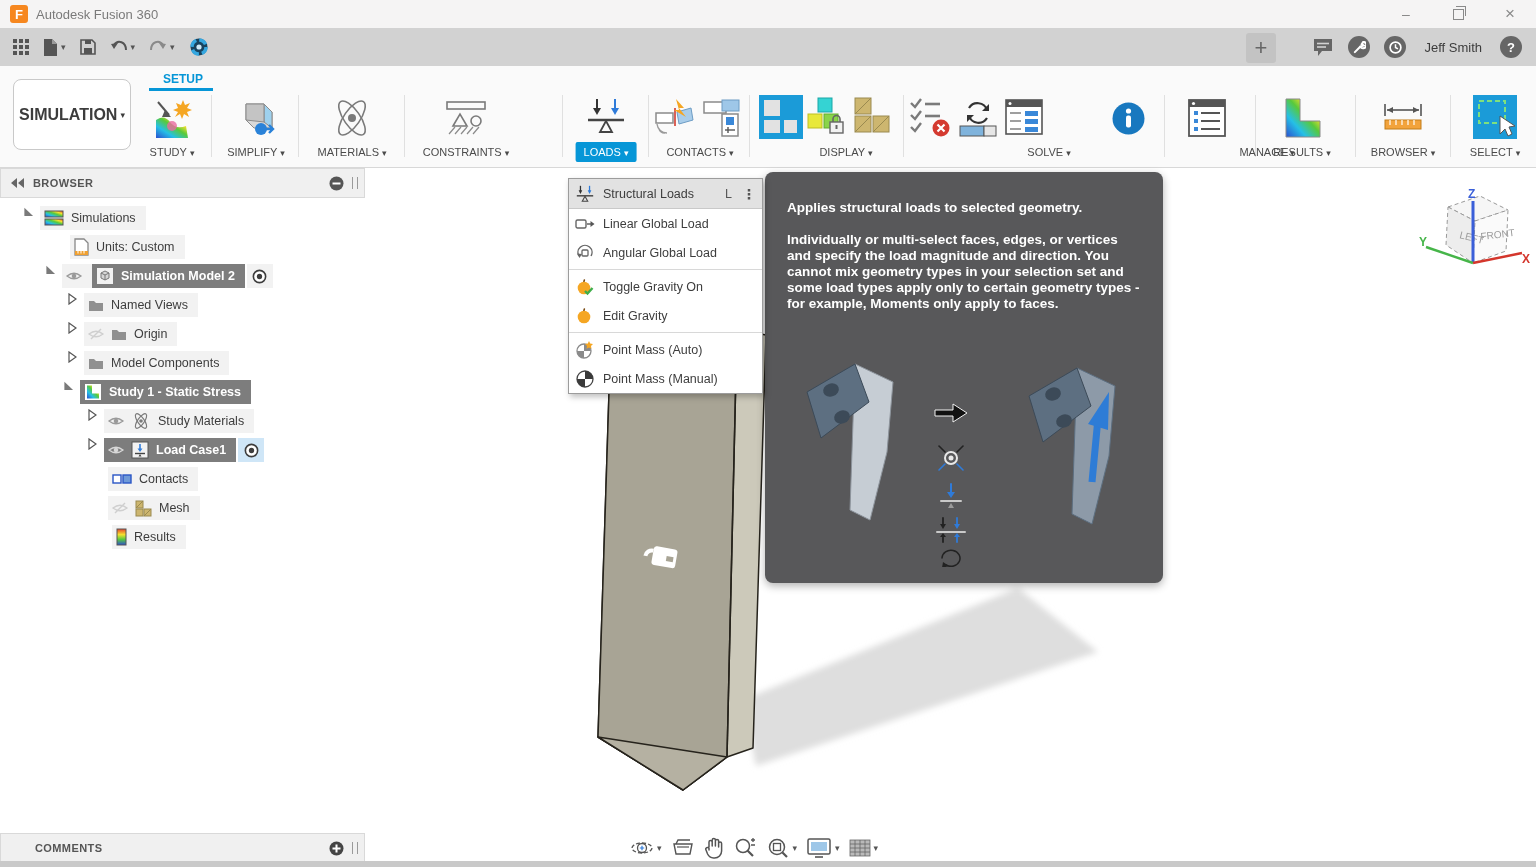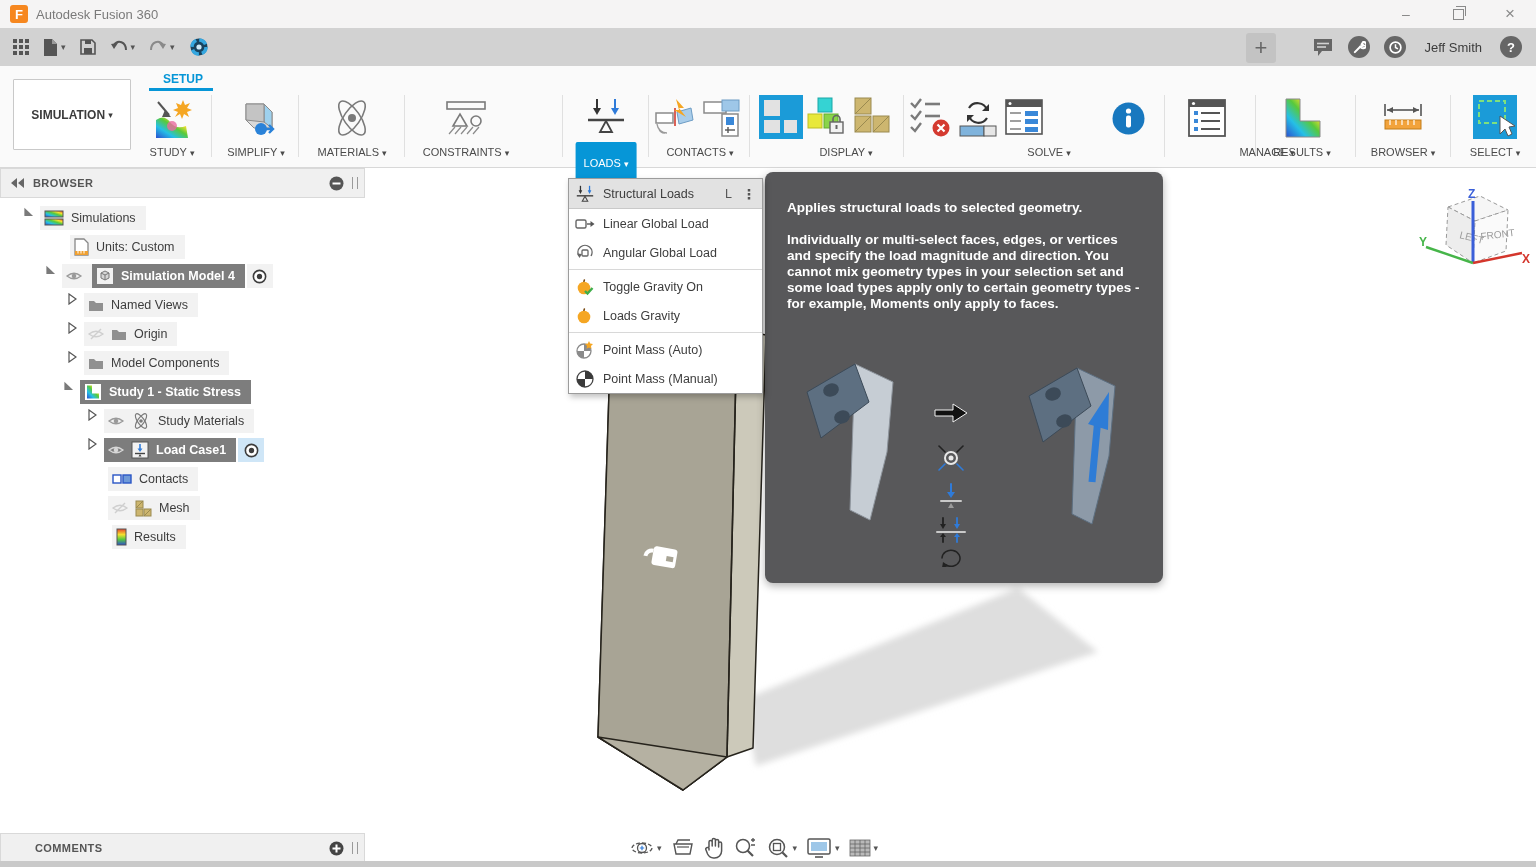--- a/index.html
+++ b/index.html
@@ -28,27 +28,27 @@
   .doctab{left:280px;top:31px;width:960px;height:35px;background:#ececec;border-radius:4px 4px 0 0;display:flex;align-items:center;justify-content:center;font-size:13px;color:#444;}
   .tabx{position:absolute;right:10px;top:7px;color:#666;font-size:16px;width:20px;height:20px;text-align:center;}
   .tabx::before{content:"×";}
   .newtab{left:1246px;top:33px;width:30px;height:30px;background:#c3c3c3;border-radius:3px;color:#666;font-size:22px;display:flex;align-items:center;justify-content:center;}
   .newtab::before{content:"+";}
   .appbar-right{right:0;top:28px;height:38px;display:flex;align-items:center;gap:14px;padding-right:14px;}
   .uname{font-size:13px;color:#3c3c3c;padding:0 4px;}
 
   
   .ribbon{left:0;top:66px;width:1536px;height:101px;background:#fafafa;border-bottom:1px solid #d8d8d8;}
-  .wsbtn{left:13px;top:79px;width:116px;height:69px;background:#fff;border:1px solid #c9c9c9;border-radius:1px;
-         display:flex;align-items:center;justify-content:center;font-size:12px;font-weight:bold;color:#3c3c3c;}
+  .wsbtn{left:13px;top:79px;width:116px;height:69px;background:#fff;border:1px solid #c9c9c9;border-radius:8px;
+         display:flex;align-items:center;justify-content:center;font-size:16px;font-weight:bold;color:#3c3c3c;}
   .setuptab{top:72px;font-size:12px;font-weight:bold;color:#0696d7;}
   .setupline{top:88px;height:3px;background:#0696d7;}
   .rsep{top:95px;width:1px;height:62px;background:#e0e0e0;}
   .rlabel{top:146px;font-size:11px;color:#4a4a4a;text-align:center;white-space:nowrap;transform:translateX(-50%);}
-  .rlabel.on{background:#0696d7;color:#fff;padding:15px 8px;border-radius:2px;top:142px;}
+  .rlabel.on{background:#0696d7;color:#fff;padding:4px 8px;border-radius:2px;top:142px;}
   .ricon{top:96px;transform:translateX(-50%);}
 
   
   .phead{left:0;width:365px;height:30px;background:#f0f0f0;border:1px solid #d9d9d9;box-sizing:border-box;display:flex;align-items:center;font-size:11px;font-weight:bold;color:#555;letter-spacing:.4px;}
   .grip{width:4px;height:12px;border-left:1px solid #9a9a9a;border-right:1px solid #9a9a9a;margin:0 6px 0 8px;}
   .trow{position:absolute;display:flex;height:24px;font-size:12.5px;color:#3d3d3d;}
   .tbox{display:flex;align-items:center;background:#f2f2f2;height:24px;padding:0 10px 0 4px;gap:7px;}
   .tbox.dark{background:#7d7d7d;color:#fff;font-weight:bold;}
   .tcaret{width:12px;margin-right:6px;display:flex;justify-content:center;}
   .radiobox{display:flex;align-items:center;justify-content:center;width:26px;height:24px;background:#f2f2f2;margin-left:2px;}
@@ -541,21 +541,21 @@
         <svg width="16" height="12">
           <use href="#sy-eye"></use>
         </svg>
       </span>
     <span class="tbox dark">
         <svg width="18" height="18" viewBox="0 0 18 18">
           <rect x="1" y="1" width="16" height="16" fill="#f2f2f2"></rect>
           <path d="M5,6 l4,-2 4,2 v5 l-4,2 -4,-2 z" fill="#d6d6d6" stroke="#777"></path>
           <path d="M5,6 l4,2 4,-2 M9,8 v5" stroke="#777" fill="none"></path>
         </svg>
-      <span>Simulation Model 4</span>
+      <span>Simulation Model 2</span>
       </span>
     <span class="radiobox">
         <svg width="17" height="17">
           <use href="#sy-target"></use>
         </svg>
       </span>
   </div>
 
   <div class="trow" style="left:66px;top:293px">
     <span class="tcaret">
@@ -727,21 +727,21 @@
       <svg width="20" height="20" viewBox="0 0 20 20">
           <use href="#sy-apple" width="18" height="18"></use>
           <path d="M10,14 l2.5,2.5 L17.5,11" stroke="#3fae49" stroke-width="2.4" fill="none"></path>
         </svg>
       <span class="mlabel">Toggle Gravity On</span>
     </div>
     <div class="mitem">
       <svg width="20" height="20" viewBox="0 0 20 20">
           <use href="#sy-apple" width="18" height="18"></use>
         </svg>
-      <span class="mlabel">Loads Gravity</span>
+      <span class="mlabel">Edit Gravity</span>
     </div>
     <div class="msep"></div>
     <div class="mitem">
       <svg width="20" height="20" viewBox="0 0 20 20">
           <circle cx="9" cy="11" r="7" fill="#fff" stroke="#8a8a8a" stroke-width="1.3"></circle>
           <path d="M9,4 a7,7 0 0 1 7,7 L9,11 Z" fill="#8a8a8a"></path>
           <path d="M9,11 L9,18 a7,7 0 0 1 -7,-7 Z" fill="#8a8a8a"></path>
           <path d="M14,1 l1.2,2.6 2.8,0.4 -2,2 0.5,2.8 -2.5,-1.4 -2.5,1.4 0.5,-2.8 -2,-2 2.8,-0.4 Z" fill="#f5a623"></path>
         </svg>
       <span class="mlabel">Point Mass (Auto)</span>

